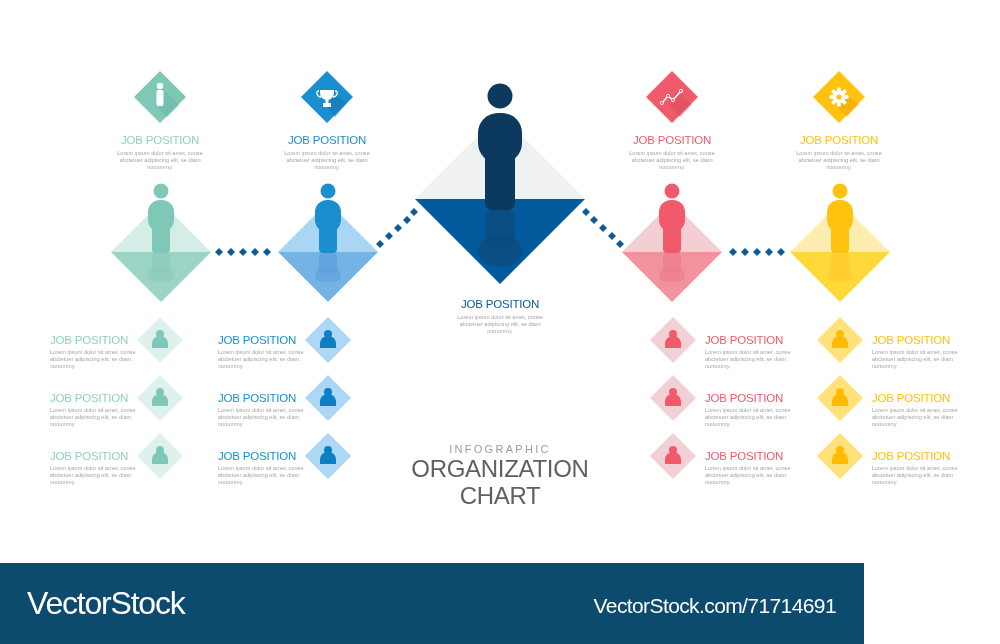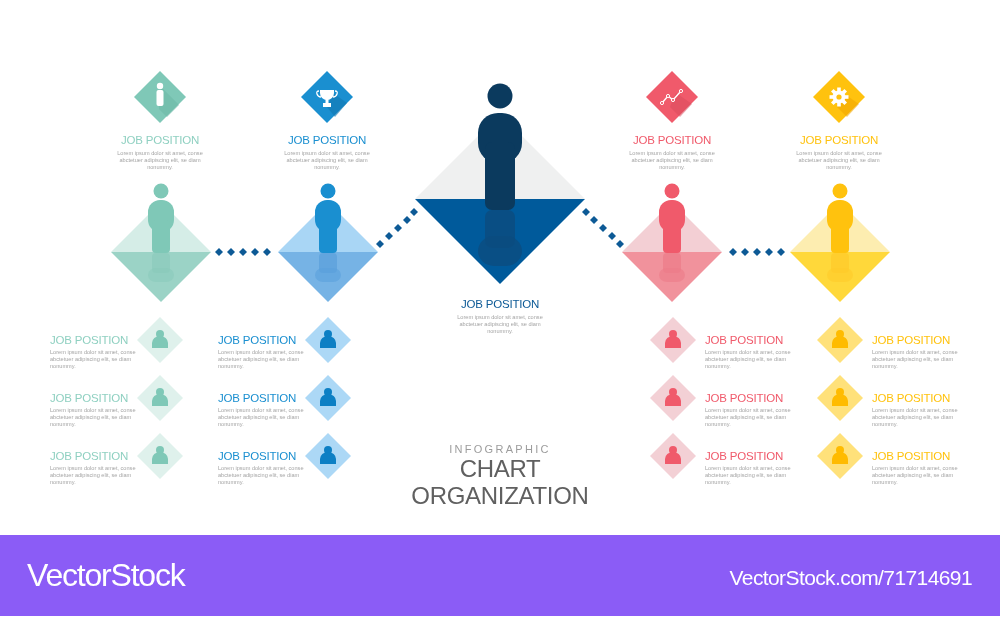--- a/index.html
+++ b/index.html
@@ -9,21 +9,21 @@
   .top-icon{position:absolute;width:52px;height:52px;}
   .top-icon svg{width:52px;height:52px;display:block;}
   .title{position:absolute;font-size:11.5px;letter-spacing:-0.2px;text-align:center;width:120px;white-space:nowrap;}
   .desc{position:absolute;font-size:5.6px;line-height:7px;color:#a5a5a5;width:90px;text-align:center;}
   .desc.left{text-align:left;}
   .sub-title{position:absolute;font-size:11.5px;letter-spacing:-0.2px;white-space:nowrap;}
   .sub-icon{position:absolute;width:46px;height:46px;}
   .sub-icon svg{width:46px;height:46px;display:block;}
   .node{position:absolute;}
   .node svg{display:block;}
-  .footer{position:absolute;left:0;top:535px;width:1000px;height:81px;background:#8b5cf6;}
+  .footer{position:absolute;left:0;top:563px;width:864px;height:81px;background:#0c4a6e;}
   .brand{position:absolute;left:27px;top:22px;color:#fff;font-size:32px;letter-spacing:-1.2px;font-family:"Liberation Sans",sans-serif;}
   .ref{position:absolute;right:28px;top:31px;color:#fff;font-size:21px;letter-spacing:-0.6px;font-family:"Liberation Sans",sans-serif;}
   .info-small{position:absolute;left:400px;top:443px;width:200px;text-align:center;font-size:11px;letter-spacing:2.3px;color:#9c9c9c;}
   .info-big{position:absolute;left:380px;top:455px;width:240px;text-align:center;font-size:24px;line-height:27px;color:#606060;letter-spacing:-0.3px;}
 </style>
 </head>
 <body>
 
 <div class="canvas">
 
@@ -369,21 +369,21 @@
   </div>
   <div class="sub-title" style="left:872px;top:450px;color:#ffc20e;">JOB POSITION</div>
   <div class="desc left" style="left:872px;top:465px;">
     <div>Lorem ipsum dolor sit amet, conse</div>
       <div>abctetuer adipiscing elit, se diam</div>
       <div>nonummy.</div>
   </div>
 
   <div class="info-small">INFOGRAPHIC</div>
   <div class="info-big">
+    <div>ORGANIZATION</div>
     <div>CHART</div>
-    <div>ORGANIZATION</div>
   </div>
 </div>
 
 <div class="footer">
   <div class="brand">VectorStock</div>
   <div class="ref">VectorStock.com/71714691</div>
 </div>
 
 </body></html>

